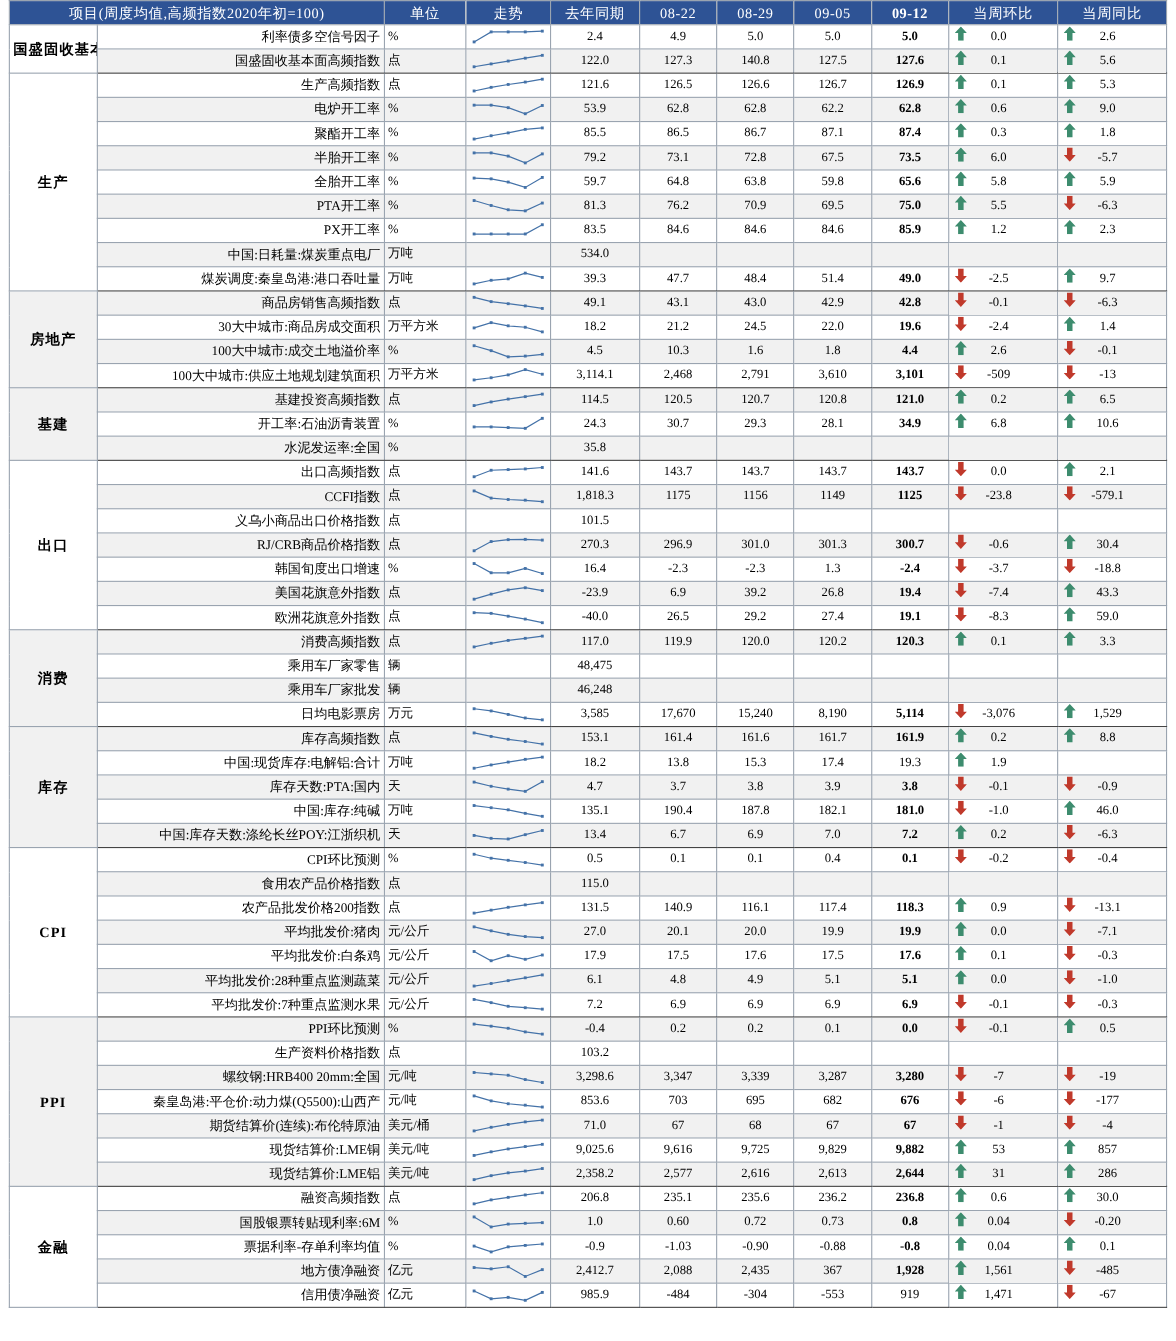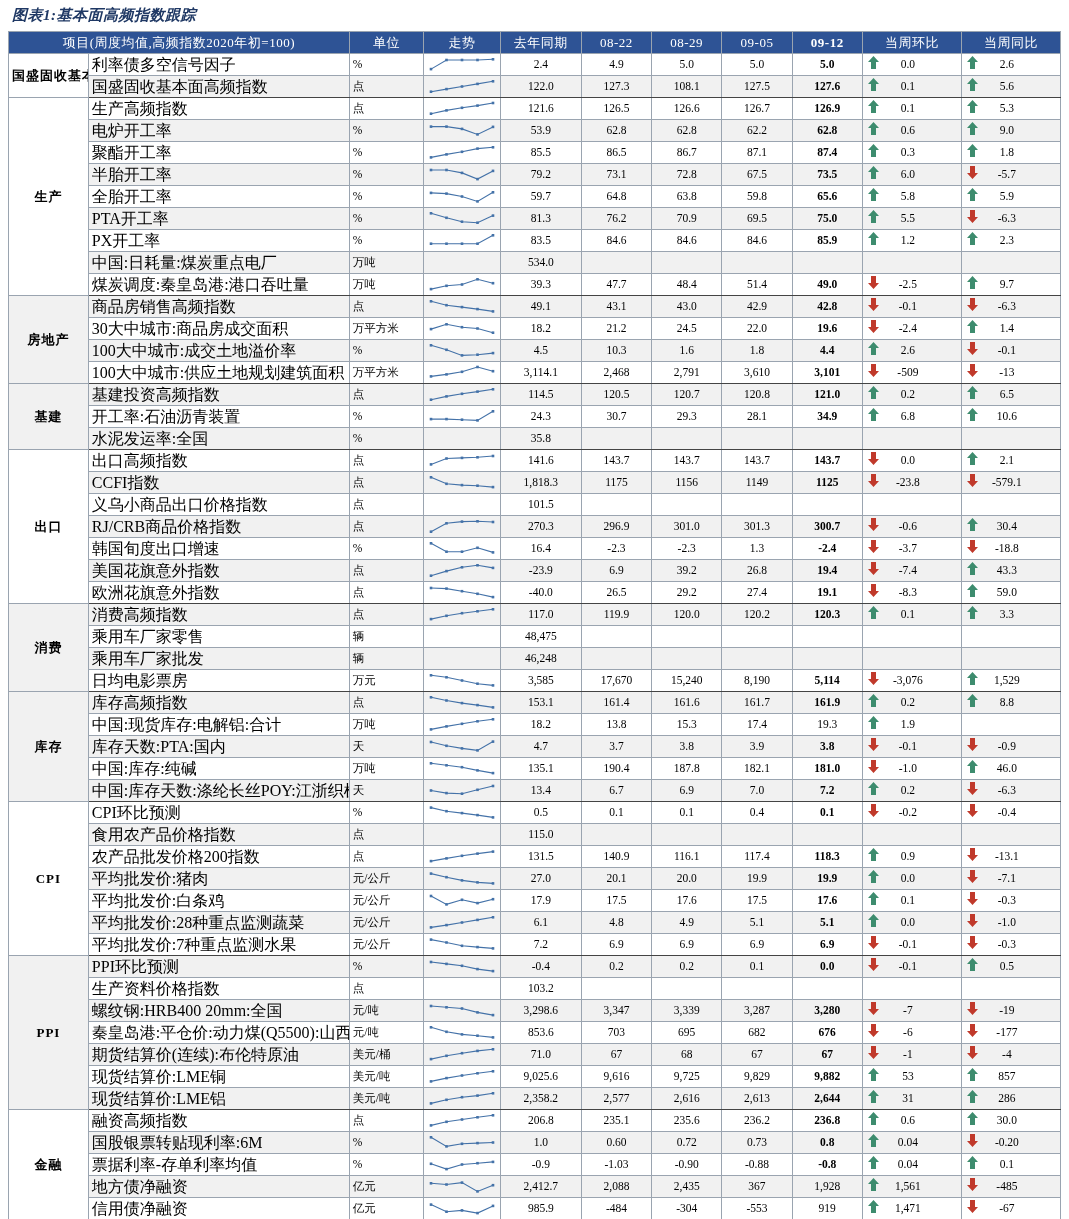--- a/index.html
+++ b/index.html
@@ -42,40 +42,39 @@
   col.c-cur{width:66px;}
   col.c-chg{width:93px;}
 
   td.group{
     text-align:center;font-weight:bold;font-size:13px;
     vertical-align:middle;letter-spacing:1px;
     background:#ffffff;
     border-top:1px solid #555;border-bottom:1px solid #555;
     border-left:1px solid #555;border-right:1px solid #9aa4b0;
   }
-  td.item{text-align:left;padding-left:5px;font-size:16px;font-family:Liberation Serif, serif;}
+  td.item{text-align:right;padding-left:5px;font-size:12px;font-family:Liberation Serif, serif;}
   td.unit{text-align:left;padding-left:4px;font-size:11.5px;}
   td.spark{padding:0;}
   td.num{text-align:center;}
   td.cur{text-align:center;font-weight:bold;}
   td.chg{text-align:left;padding-left:2px;position:relative;}
   td.chg .arw{display:inline-block;width:16px;text-align:center;font-size:14px;vertical-align:-1px;}
   td.chg .val{display:inline-block;min-width:52px;text-align:center;}
   .up{color:#3D8C6E;}
   .down{color:#C0392B;}
   tr.alt td{background:#F1F1F1;}
   tr.sep td{border-bottom:1px solid #444;}
   svg.spk{display:block;}
 </style>
 </head>
 <body>
 
 <div class="page">
 
-  <div class="fig-title">图表1:基本面高频指数跟踪</div>
 
   <table class="hf">
     <colgroup>
       <col class="c-group">
         <col class="c-item">
         <col class="c-unit">
         <col class="c-spark">
       <col class="c-v0">
         <col class="c-v">
         <col class="c-v">
@@ -133,21 +132,21 @@
               <path d="M4.0,14.7 L19.5,12.1 L35.0,9.5 L50.5,6.9 L66.0,4.3 " fill="none" stroke="#4472A8" stroke-width="1.1"></path>
               <rect x="2.7" y="13.4" width="2.6" height="2.6" fill="#4472A8"></rect>
               <rect x="18.2" y="10.8" width="2.6" height="2.6" fill="#4472A8"></rect>
               <rect x="33.7" y="8.2" width="2.6" height="2.6" fill="#4472A8"></rect>
               <rect x="49.2" y="5.6" width="2.6" height="2.6" fill="#4472A8"></rect>
               <rect x="64.7" y="3.0" width="2.6" height="2.6" fill="#4472A8"></rect>
             </svg>
           </td>
           <td class="num">122.0</td>
           <td class="num">127.3</td>
-          <td class="num">108.1</td>
+          <td class="num">140.8</td>
           <td class="num">127.5</td>
           <td class="cur" style="">127.6</td>
           <td class="chg"><span class="arw up"><svg width="11" height="13" viewBox="0 0 11 13">
                 <path d="M5.5 0 L11 6 L8 6 L8 13 L3 13 L3 6 L0 6 Z" fill="#3D8C6E"></path>
               </svg></span><span class="val">0.1</span></td>
           <td class="chg"><span class="arw up"><svg width="11" height="13" viewBox="0 0 11 13">
                 <path d="M5.5 0 L11 6 L8 6 L8 13 L3 13 L3 6 L0 6 Z" fill="#3D8C6E"></path>
               </svg></span><span class="val">5.6</span></td>
         </tr>
         <tr class="">
@@ -1301,21 +1300,21 @@
               <rect x="18.2" y="6.2" width="2.6" height="2.6" fill="#4472A8"></rect>
               <rect x="33.7" y="4.3" width="2.6" height="2.6" fill="#4472A8"></rect>
               <rect x="49.2" y="13.1" width="2.6" height="2.6" fill="#4472A8"></rect>
               <rect x="64.7" y="6.9" width="2.6" height="2.6" fill="#4472A8"></rect>
             </svg>
           </td>
           <td class="num">2,412.7</td>
           <td class="num">2,088</td>
           <td class="num">2,435</td>
           <td class="num">367</td>
-          <td class="cur" style="font-weight:normal;margin-top:12px;">1,928</td>
+          <td class="cur" style="font-weight:bold;margin-top:12px;">1,928</td>
           <td class="chg"><span class="arw up"><svg width="11" height="13" viewBox="0 0 11 13">
                 <path d="M5.5 0 L11 6 L8 6 L8 13 L3 13 L3 6 L0 6 Z" fill="#3D8C6E"></path>
               </svg></span><span class="val">1,561</span></td>
           <td class="chg"><span class="arw down"><svg width="11" height="13" viewBox="0 0 11 13">
                 <path d="M5.5 13 L0 7 L3 7 L3 0 L8 0 L8 7 L11 7 Z" fill="#C0392B"></path>
               </svg></span><span class="val">-485</span></td>
         </tr>
         <tr class=" sep">
           <td class="item">信用债净融资</td>
           <td class="unit">亿元</td>

